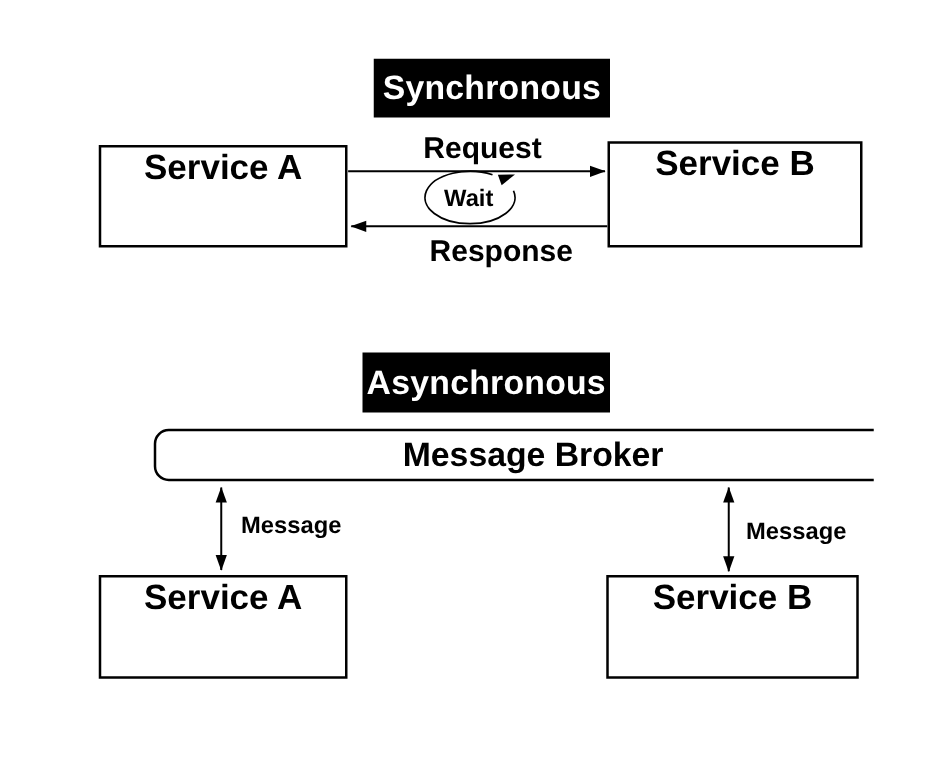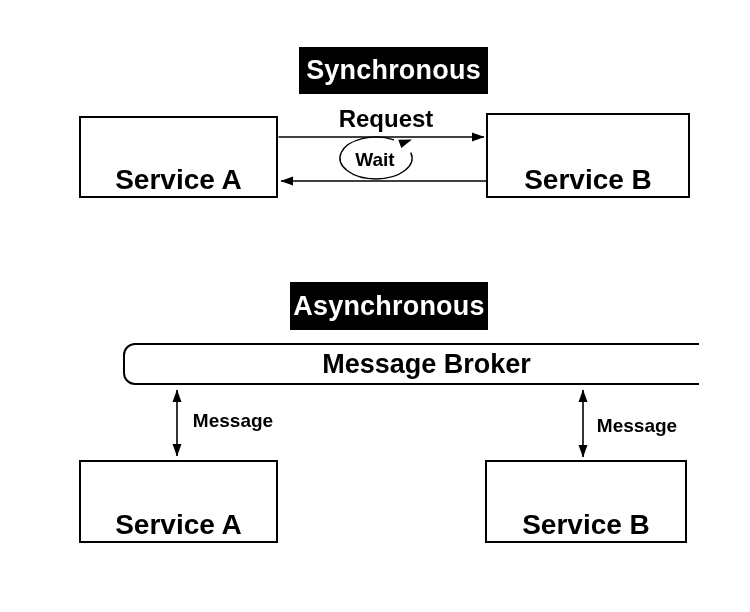--- a/index.html
+++ b/index.html
@@ -33,21 +33,21 @@
     justify-content: center;
     font-size: 27px;
     font-weight: 700;
     letter-spacing: 0.2px;
   }
   .service-box {
     position: absolute;
     background: #ffffff;
     border: 2.5px solid #000000;
     display: flex;
-    align-items: flex-end;
+    align-items: flex-start;
     justify-content: center;
     font-size: 28px;
     font-weight: 600;
     box-sizing: border-box;
   }
   .broker-box {
     position: absolute;
     background: #ffffff;
     border: 2.5px solid #000000;
     border-radius: 12px;
@@ -105,20 +105,21 @@
   </div>
 
   <div class="service-box" style="left:486px; top:113px; width:204px; height:85px;">
     <span>Service B</span>
   </div>
 
   <div class="edge-label" style="left:386px; top:119px;">Request</div>
 
   <div class="wait-label" style="left:375px; top:160px;">Wait</div>
 
+  <div class="edge-label" style="left:401px; top:202px;">Response</div>
 
   <div class="title-box" style="left:290px; top:282px; width:198px; height:48px;">
     <span>Asynchronous</span>
   </div>
 
   <div class="broker-box" style="left:80px; top:343px; width:607px; height:42px;">
     <span>Message Broker</span>
   </div>
 
   <div class="edge-label" style="left:233px; top:421px; font-size:19px;">Message</div>

